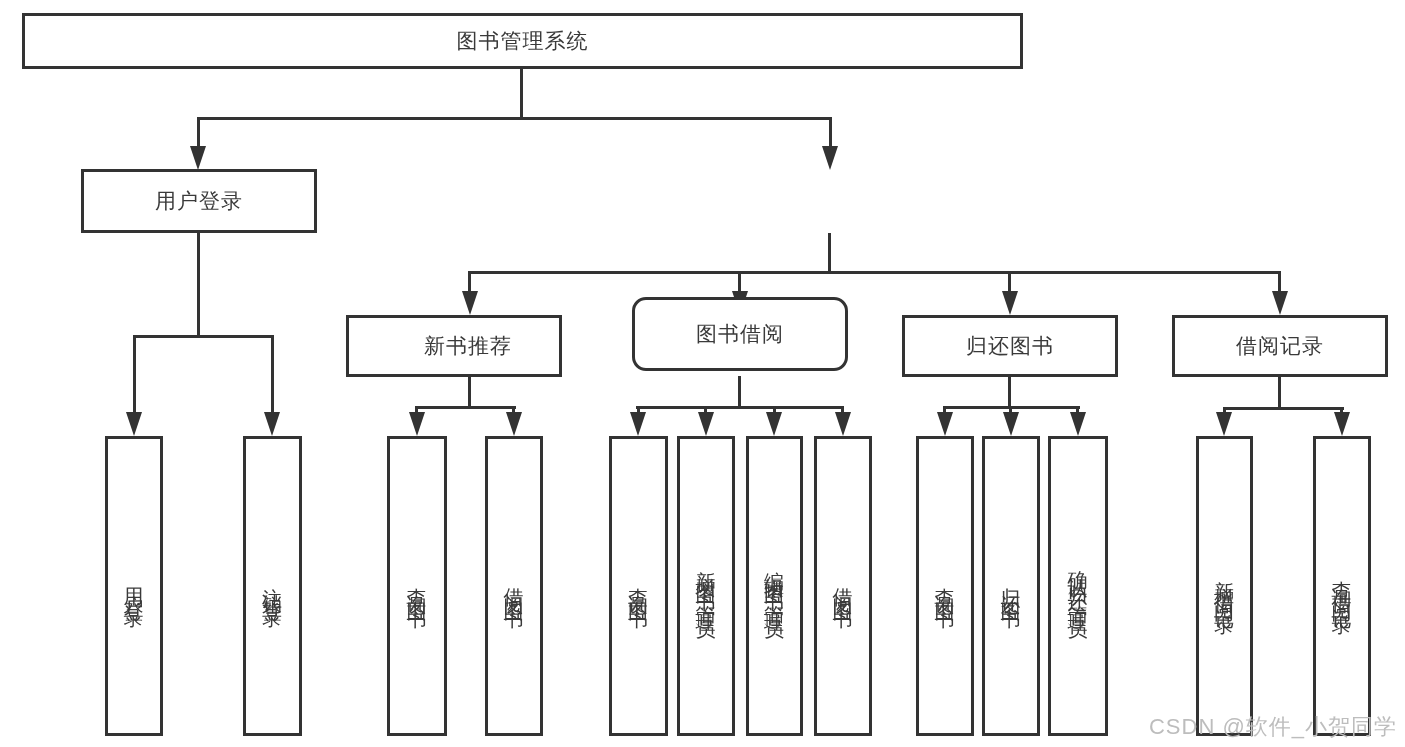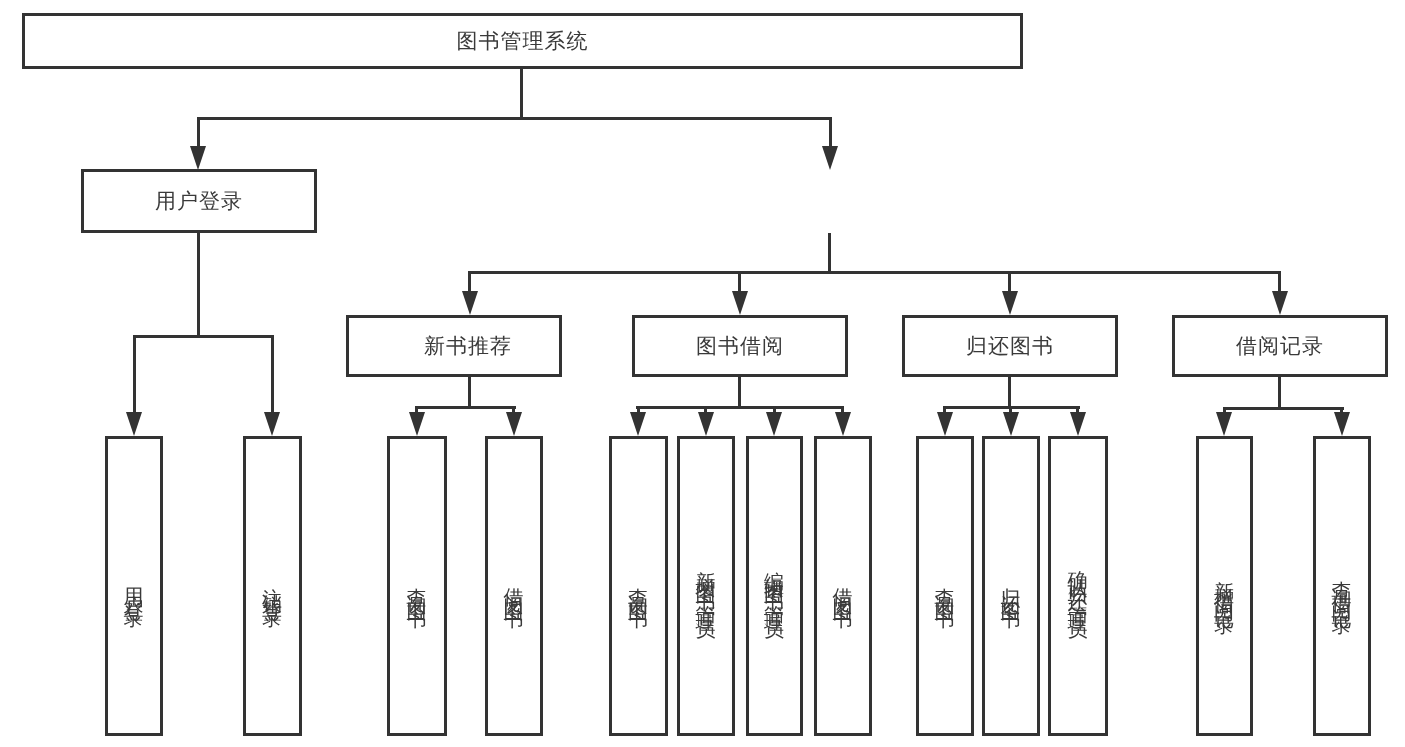--- a/index.html
+++ b/index.html
@@ -65,21 +65,21 @@
   <div class="vl" style="left:1008px;top:273px;height:20px;"></div>
   <div class="vl" style="left:1278px;top:273px;height:20px;"></div>
   <div class="arrow" style="left:462px;top:291px;"></div>
   <div class="arrow" style="left:732px;top:291px;"></div>
   <div class="arrow" style="left:1002px;top:291px;"></div>
   <div class="arrow" style="left:1272px;top:291px;"></div>
 
   <div class="box" style="left:346px;top:315px;width:216px;height:62px;padding-left:28px;">
     <span>新书推荐</span>
   </div>
-  <div class="box" style="left:632px;top:315px;width:216px;height:62px;">
+  <div class="box" style="left:632px;top:297px;width:216px;height:74px;border-radius:14px;">
     <span>图书借阅</span>
   </div>
   <div class="box" style="left:902px;top:315px;width:216px;height:62px;">
     <span>归还图书</span>
   </div>
   <div class="box" style="left:1172px;top:315px;width:216px;height:62px;">
     <span>借阅记录</span>
   </div>
 
   <div class="vl" style="left:468px;top:376px;height:31px;"></div>
@@ -153,14 +153,15 @@
     <span class="vtext">确认归还（管理员）</span>
   </div>
 
   <div class="box vbox" style="left:1196px;top:436px;width:57px;height:300px;">
     <span class="vtext">新增借阅记录</span>
   </div>
   <div class="box vbox" style="left:1313px;top:436px;width:58px;height:300px;">
     <span class="vtext">查询借阅记录</span>
   </div>
 
+  <div class="watermark">CSDN @软件_小贺同学</div>
 
 </div>
 
 </body></html>

